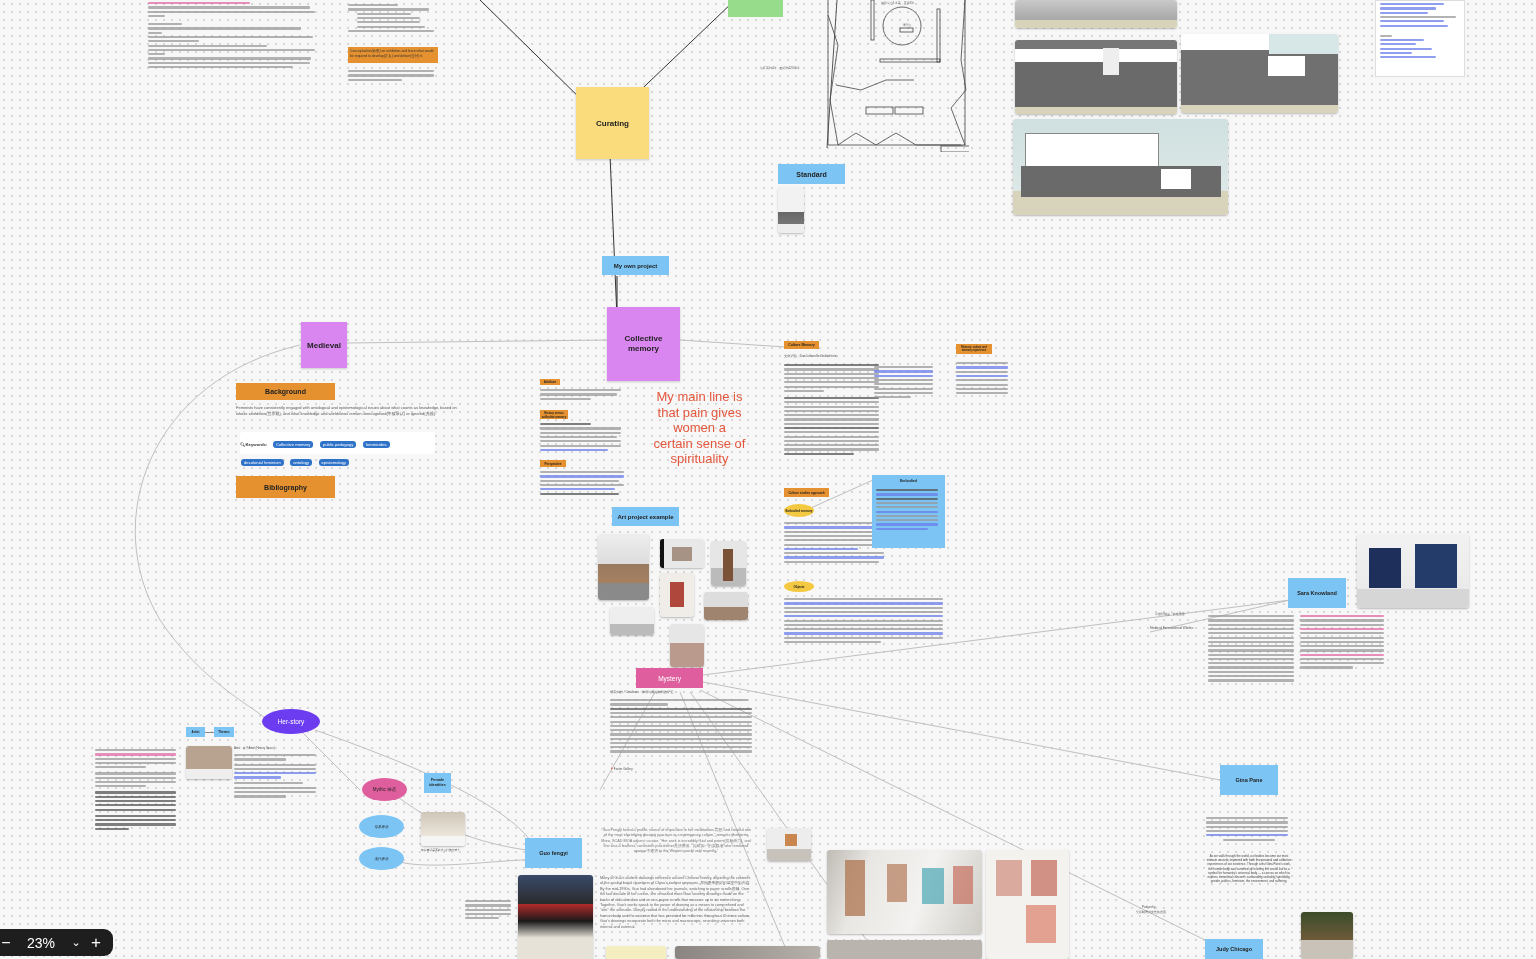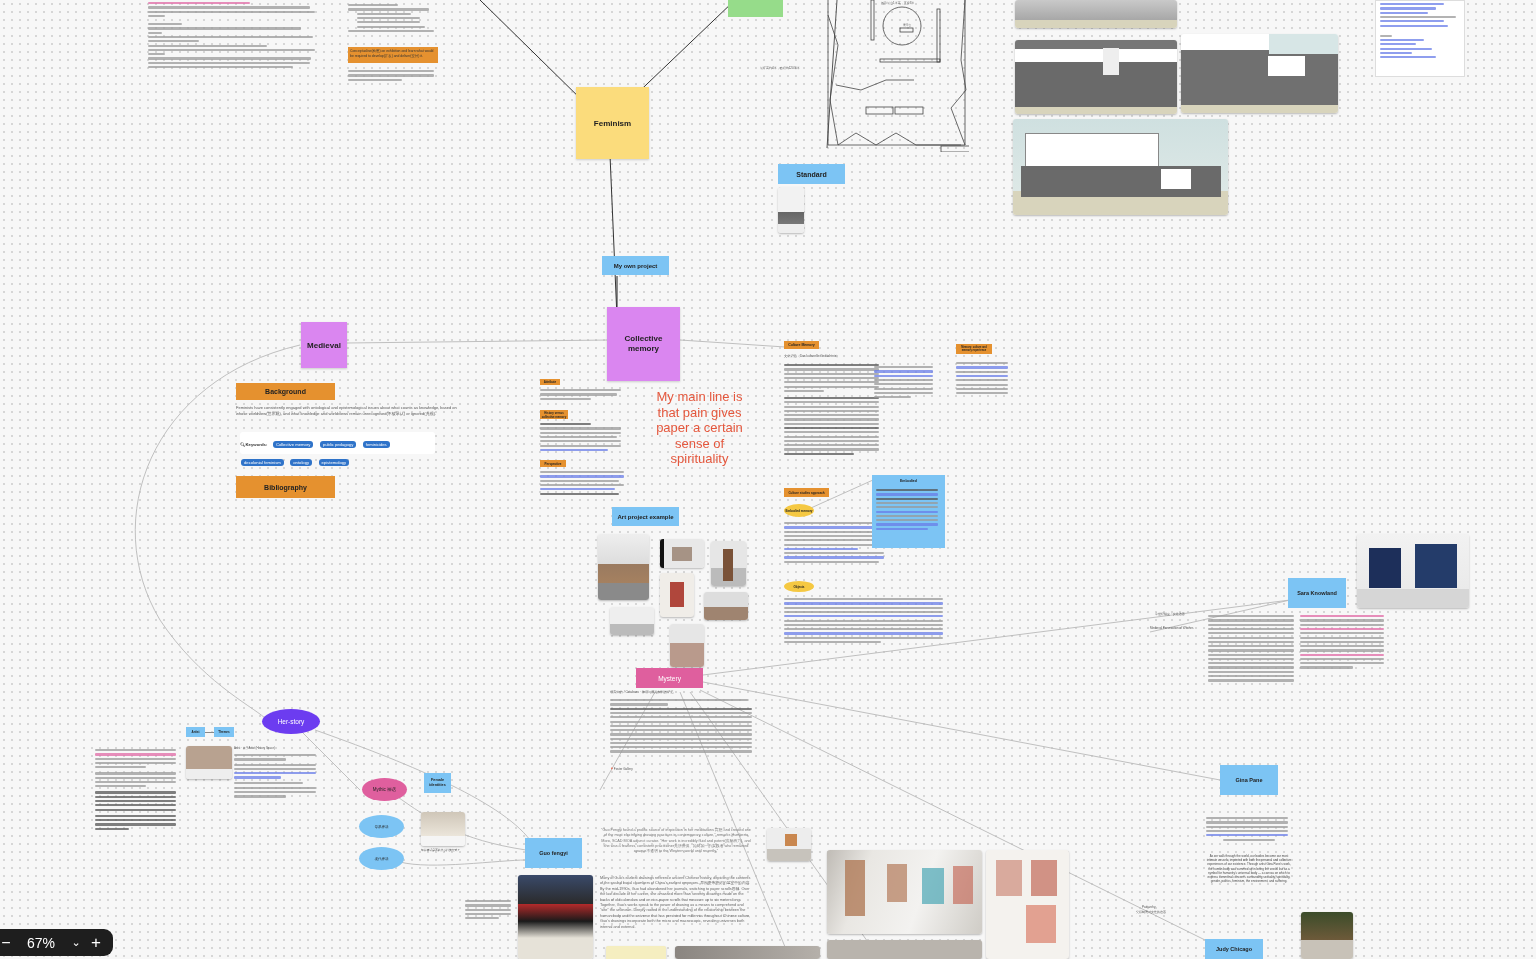--- a/index.html
+++ b/index.html
@@ -92,21 +92,21 @@
 </div>
 <div class="abs orange" style="left:348px;top:47px;width:90px;height:16px;font-size:3.4px;line-height:4.5px;padding:2px;box-sizing:border-box;color:#333;">Conceptualise(构思) an exhibition and learn what would be required to develop(开发) and deliver(交付) it.</div>
 <div class="textblock" style="left:348px;top:68px;width:90px;height:16px;">
   <div class="line" style="width:95%"></div>
   <div class="line" style="width:95%"></div>
   <div class="line" style="width:60%"></div>
 </div>
 
 <div class="abs" style="left:728px;top:0;width:55px;height:17px;background:#96dc8a;"></div>
 
-<div class="sticky yellow" style="left:576px;top:87px;width:73px;height:72px;font-size:8px;">Feminism</div>
+<div class="sticky yellow" style="left:576px;top:87px;width:73px;height:72px;font-size:8px;">Curating</div>
 
 <div class="abs" style="left:826px;top:0;width:143px;height:152px;">
   <svg width="143" height="152" viewBox="0 0 143 152">
     <g fill="none" stroke="#444" stroke-width="0.8">
       <polyline points="2,0 2,145 139,145 139,0"></polyline>
       <polyline points="2,15 12,45 4,100 12,145 30,133 50,145 70,133 90,145 110,145 135,145"></polyline>
       <polyline points="139,0 135,60 140,90 125,108 139,145"></polyline>
       <polyline points="10,85 35,90 60,80 88,80"></polyline>
       <circle cx="76" cy="26" r="19"></circle>
       <rect x="74" y="28" width="13" height="4"></rect>
@@ -197,21 +197,21 @@
 <div class="label-box orange" style="left:540px;top:460px;width:26px;height:7px;font-size:3px;">Perspective</div>
 <div class="textblock" style="left:540px;top:469px;width:88px;height:30px;">
   <div class="line" style="width:95%"></div>
     <div class="line blue" style="width:95%"></div>
     <div class="line" style="width:90%"></div>
     <div class="line" style="width:95%"></div>
     <div class="line blue" style="width:85%"></div>
     <div class="line dark" style="width:90%"></div>
 </div>
 
-<div class="red-note" style="left:652px;top:389px;width:95px;">My main line is that pain gives paper a certain sense of spirituality</div>
+<div class="red-note" style="left:652px;top:389px;width:95px;">My main line is that pain gives women a certain sense of spirituality</div>
 
 <div class="label-box orange" style="left:784px;top:341px;width:35px;height:8px;font-size:3.5px;">Culture Memory</div>
 <div class="abs" style="left:784px;top:354px;font-size:3.2px;color:#555;">文化记忆（Das kulturelle Gedächtnis）</div>
 <div class="textblock" style="left:784px;top:362px;width:100px;height:120px;">
   <div class="line dark" style="width:95%"></div>
     <div class="line" style="width:95%"></div>
     <div class="line" style="width:95%"></div>
     <div class="line" style="width:95%"></div>
     <div class="line" style="width:95%"></div>
     <div class="line" style="width:95%"></div>
@@ -458,16 +458,16 @@
 </div>
 <div class="abs" style="left:1206px;top:854px;width:86px;height:42px;overflow:hidden;font-size:3px;line-height:4.2px;color:#444;text-align:center;">As we walk through the world, our bodies become our most intimate vessels, imprinted with both the personal and collective experiences of our existence. Through artist Gina Pane's work, the human body was summed up in being the vessel but as a symbol for humanity's universal body — a canvas on which to express communal concerns surrounding sexuality, spirituality, gender, politics, feminism, the environment, and suffering.</div>
 <div class="abs" style="left:1142px;top:905px;font-size:3px;color:#555;">Patriarchy</div>
 <div class="abs" style="left:1136px;top:910px;font-size:3px;color:#555;">父权制度对女性的迫害</div>
 <div class="img" style="left:1301px;top:912px;width:52px;height:47px;background:linear-gradient(#3b4c2a 0,#6e5a3a 60%,#c8c2b8 60%);"></div>
 
 <div class="label-box blue-box" style="left:1205px;top:939px;width:58px;height:20px;font-size:5.5px;">Judy Chicago</div>
 
 <div class="zoom-bar">
   <span style="width:20px;text-align:center;font-size:16px;">−</span>
-  <span style="width:50px;text-align:center;">67%</span>
+  <span style="width:50px;text-align:center;">23%</span>
   <span style="width:20px;text-align:center;font-size:11px;">⌄</span>
   <span style="width:20px;text-align:center;font-size:17px;">+</span>
 </div>
 
 </body></html>

